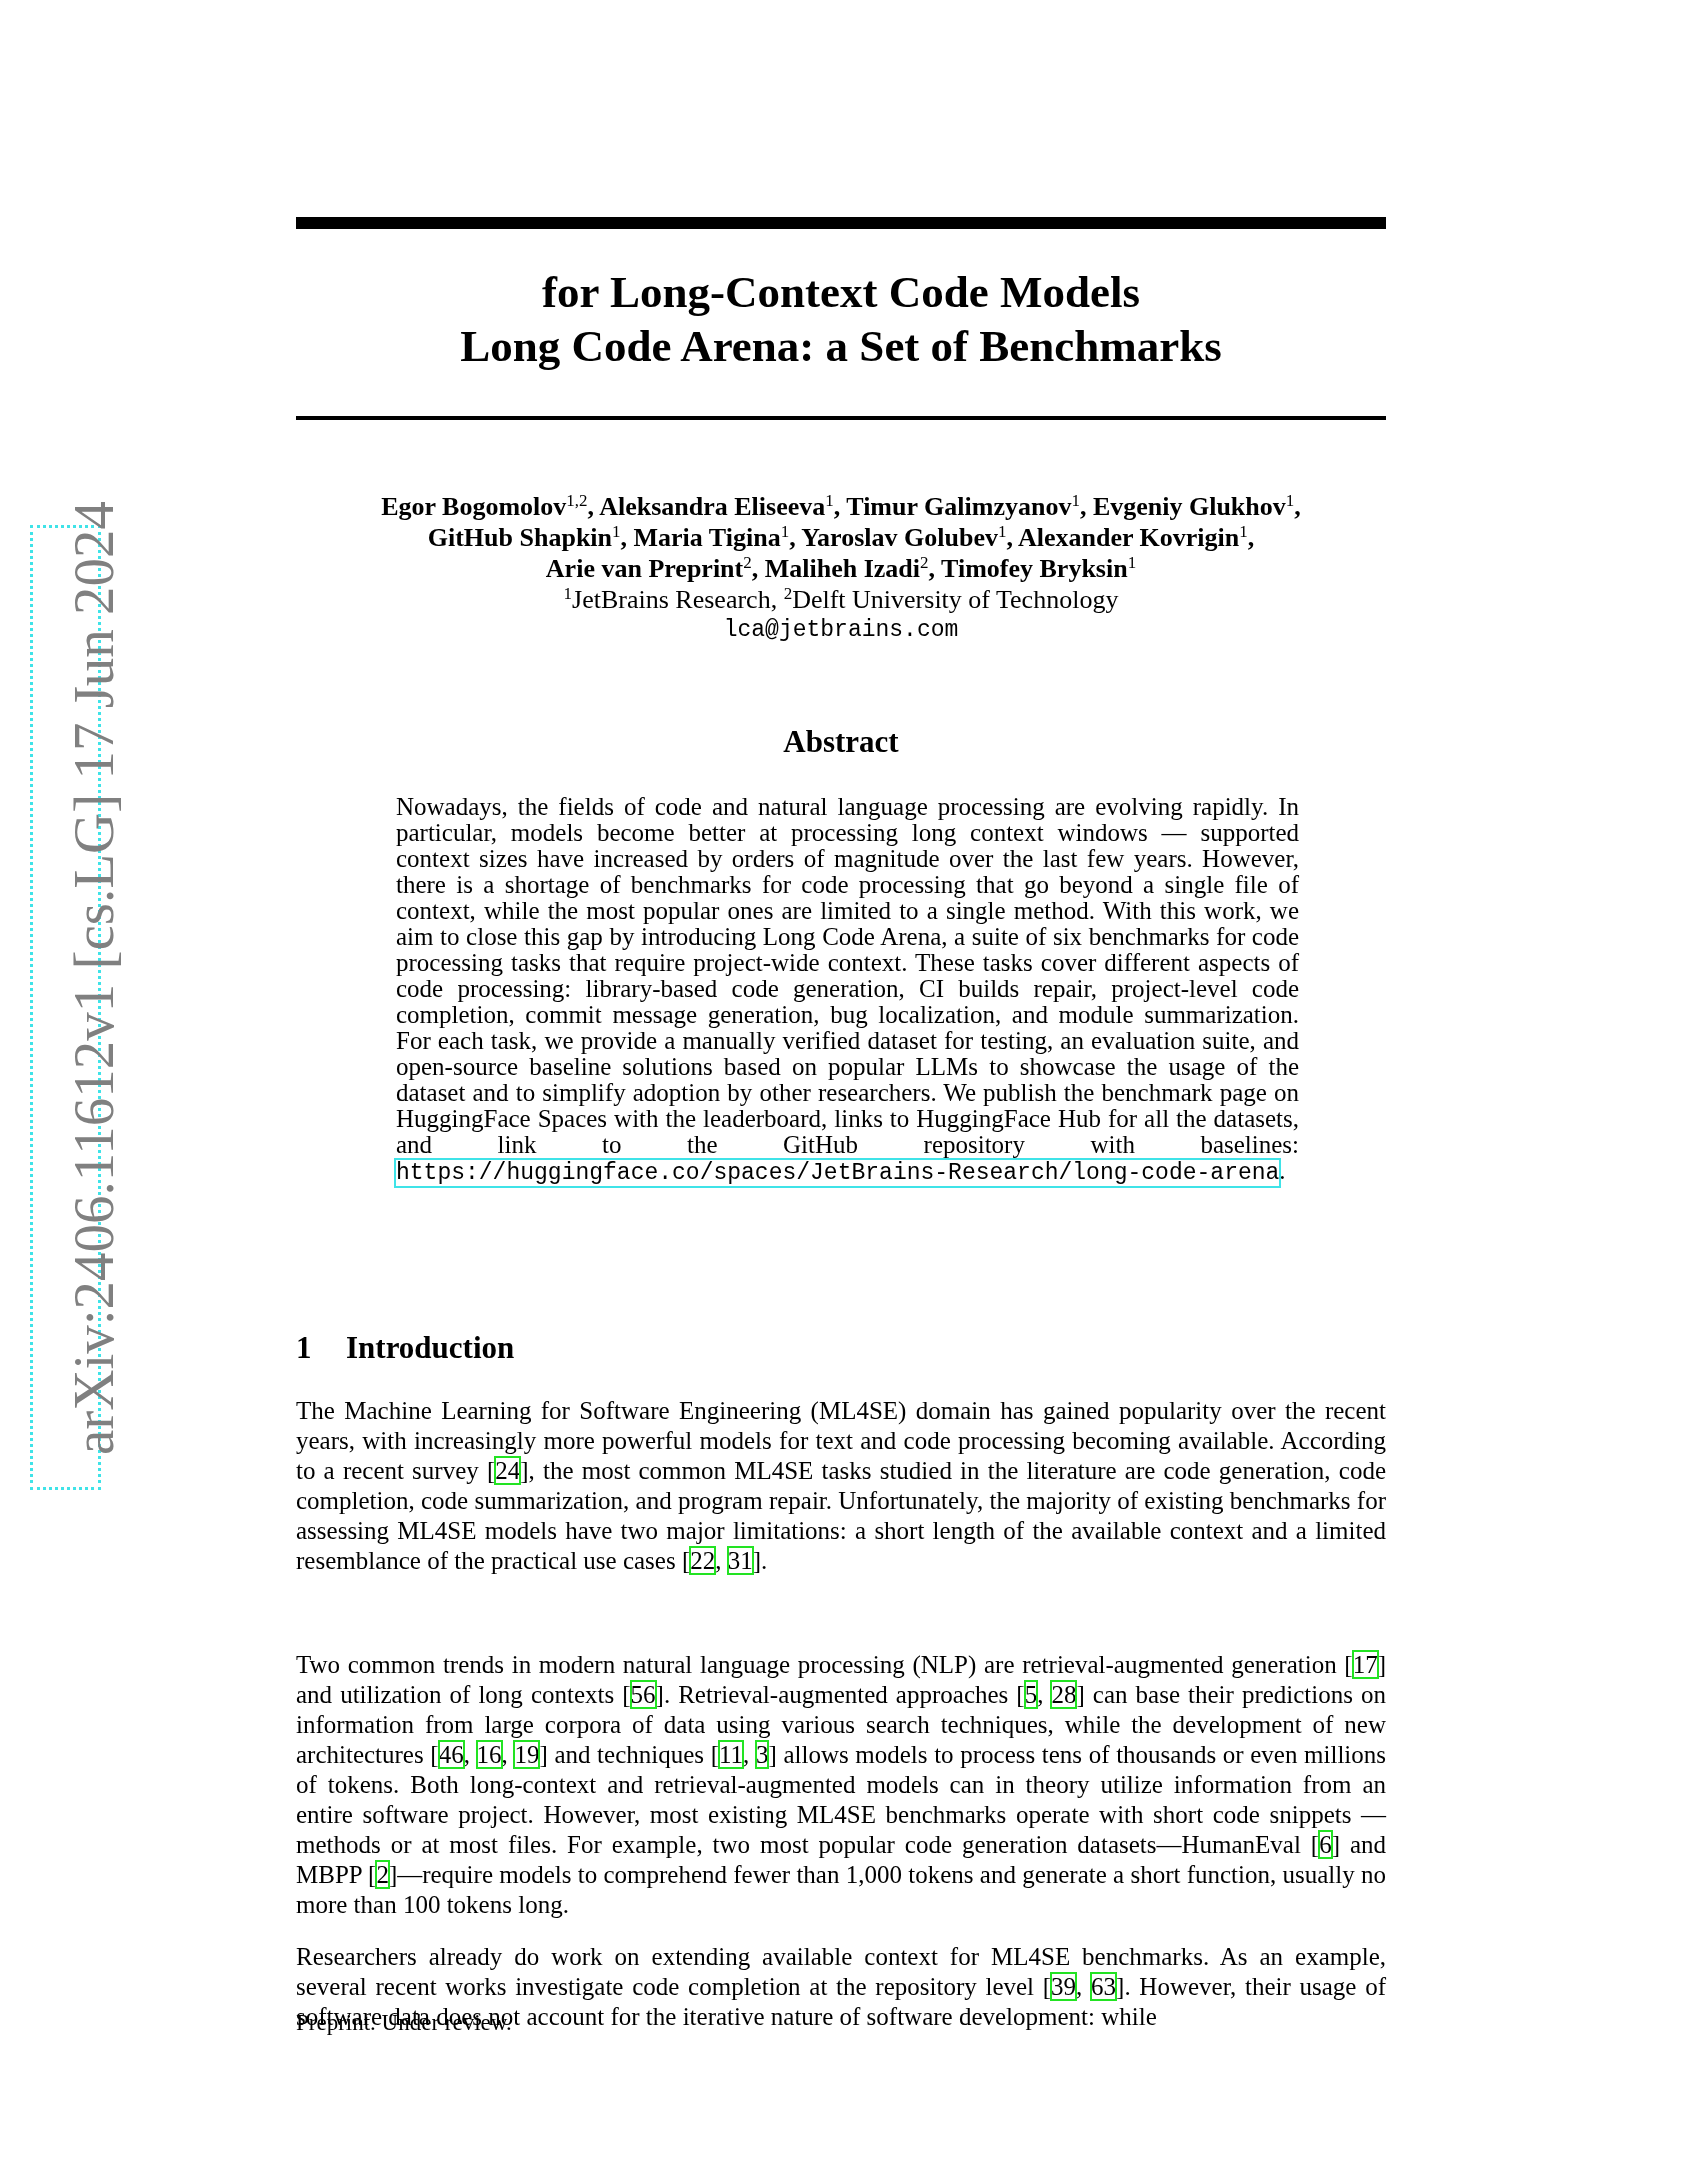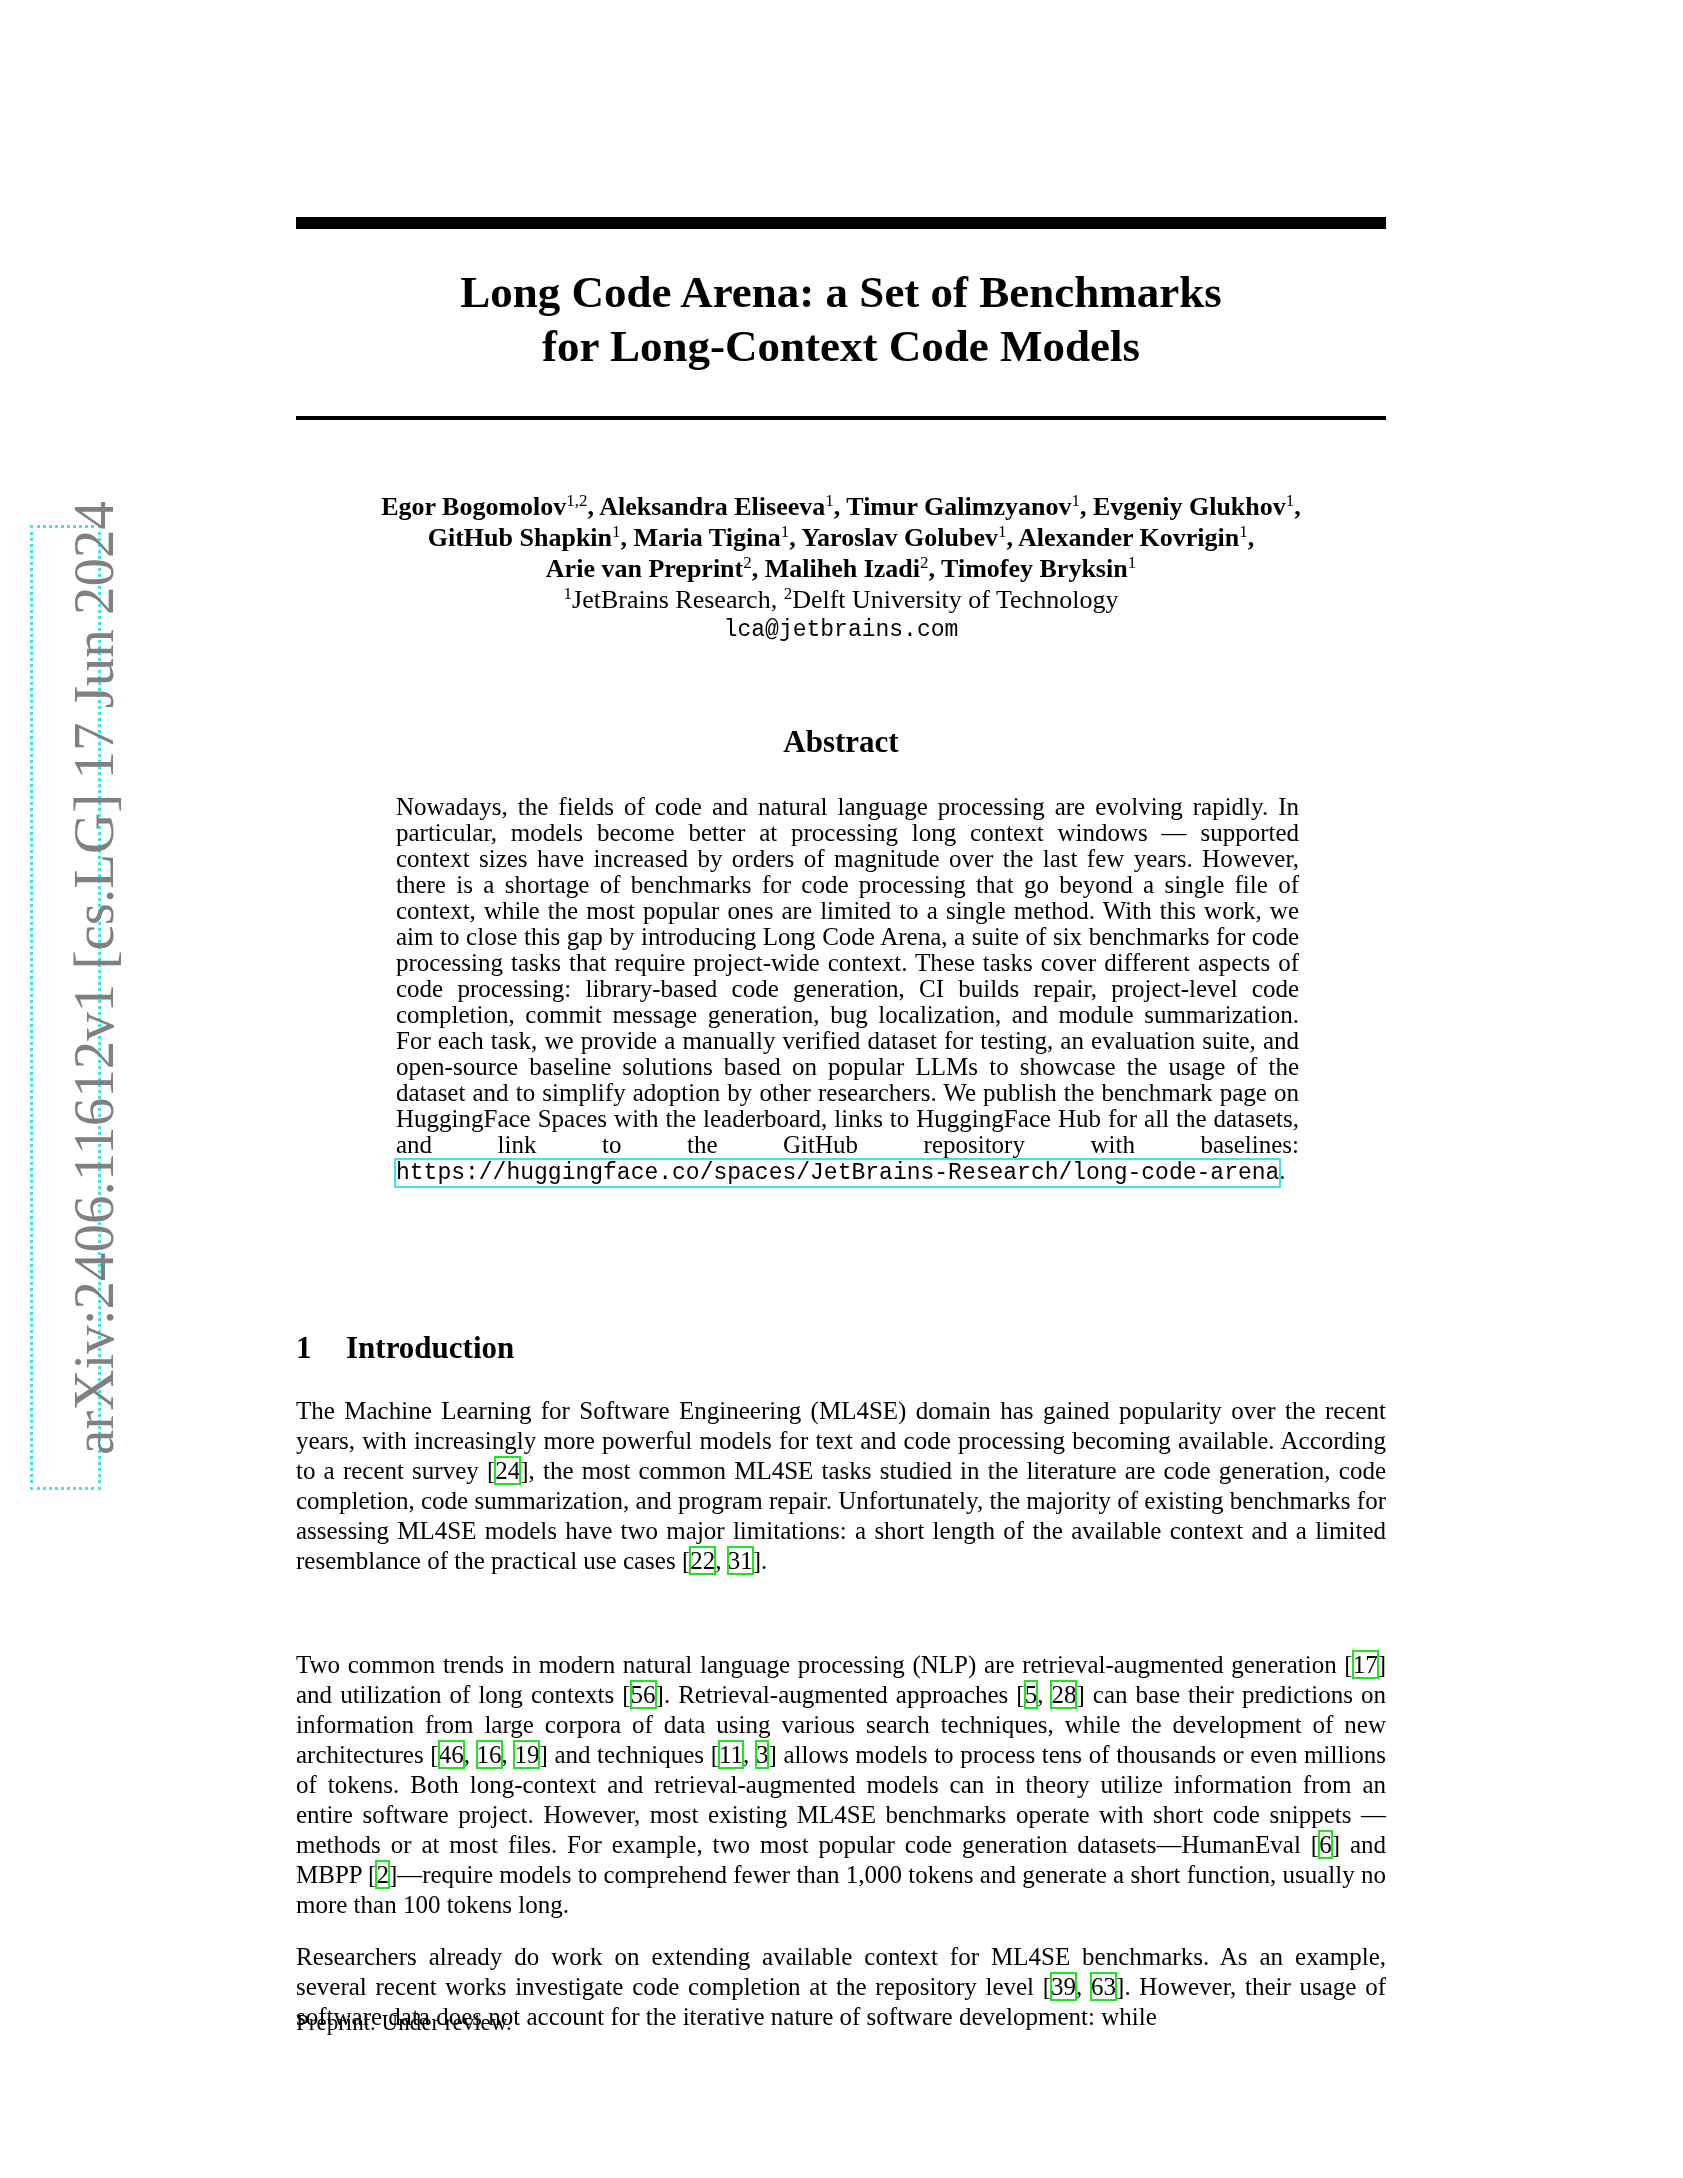--- a/index.html
+++ b/index.html
@@ -35,22 +35,22 @@
                 white-space: nowrap; font-size: 57px; color: #808080; line-height: 1; margin-top: -30px; }
 </style>
 </head>
 <body>
 
 <div class="arxiv-stamp"></div>
 <div class="arxiv-text">arXiv:2406.11612v1  [cs.LG]  17 Jun 2024</div>
 
 <div class="top-rule"></div>
 <div class="title">
+  <div>for Long-Context Code Models</div>
   <div>Long Code Arena: a Set of Benchmarks</div>
-  <div>for Long-Context Code Models</div>
 </div>
 <div class="bottom-rule"></div>
 
 <div class="authors">
   <div class="names" id="al1"><span>Egor Bogomolov</span><sup>1,2</sup>, <span>Aleksandra Eliseeva</span><sup>1</sup>, <span>Timur Galimzyanov</span><sup>1</sup>, <span>Evgeniy Glukhov</span><sup>1</sup>, </div>
   <div class="names" id="al2"><span>GitHub Shapkin</span><sup>1</sup>, <span>Maria Tigina</span><sup>1</sup>, <span>Yaroslav Golubev</span><sup>1</sup>, <span>Alexander Kovrigin</span><sup>1</sup>, </div>
   <div class="names" id="al3"><span>Arie van Preprint</span><sup>2</sup>, <span>Maliheh Izadi</span><sup>2</sup>, <span>Timofey Bryksin</span><sup>1</sup></div>
   <div>
     <sup>1</sup><span>JetBrains Research, </span><sup>2</sup><span>Delft University of Technology</span>
   </div>

